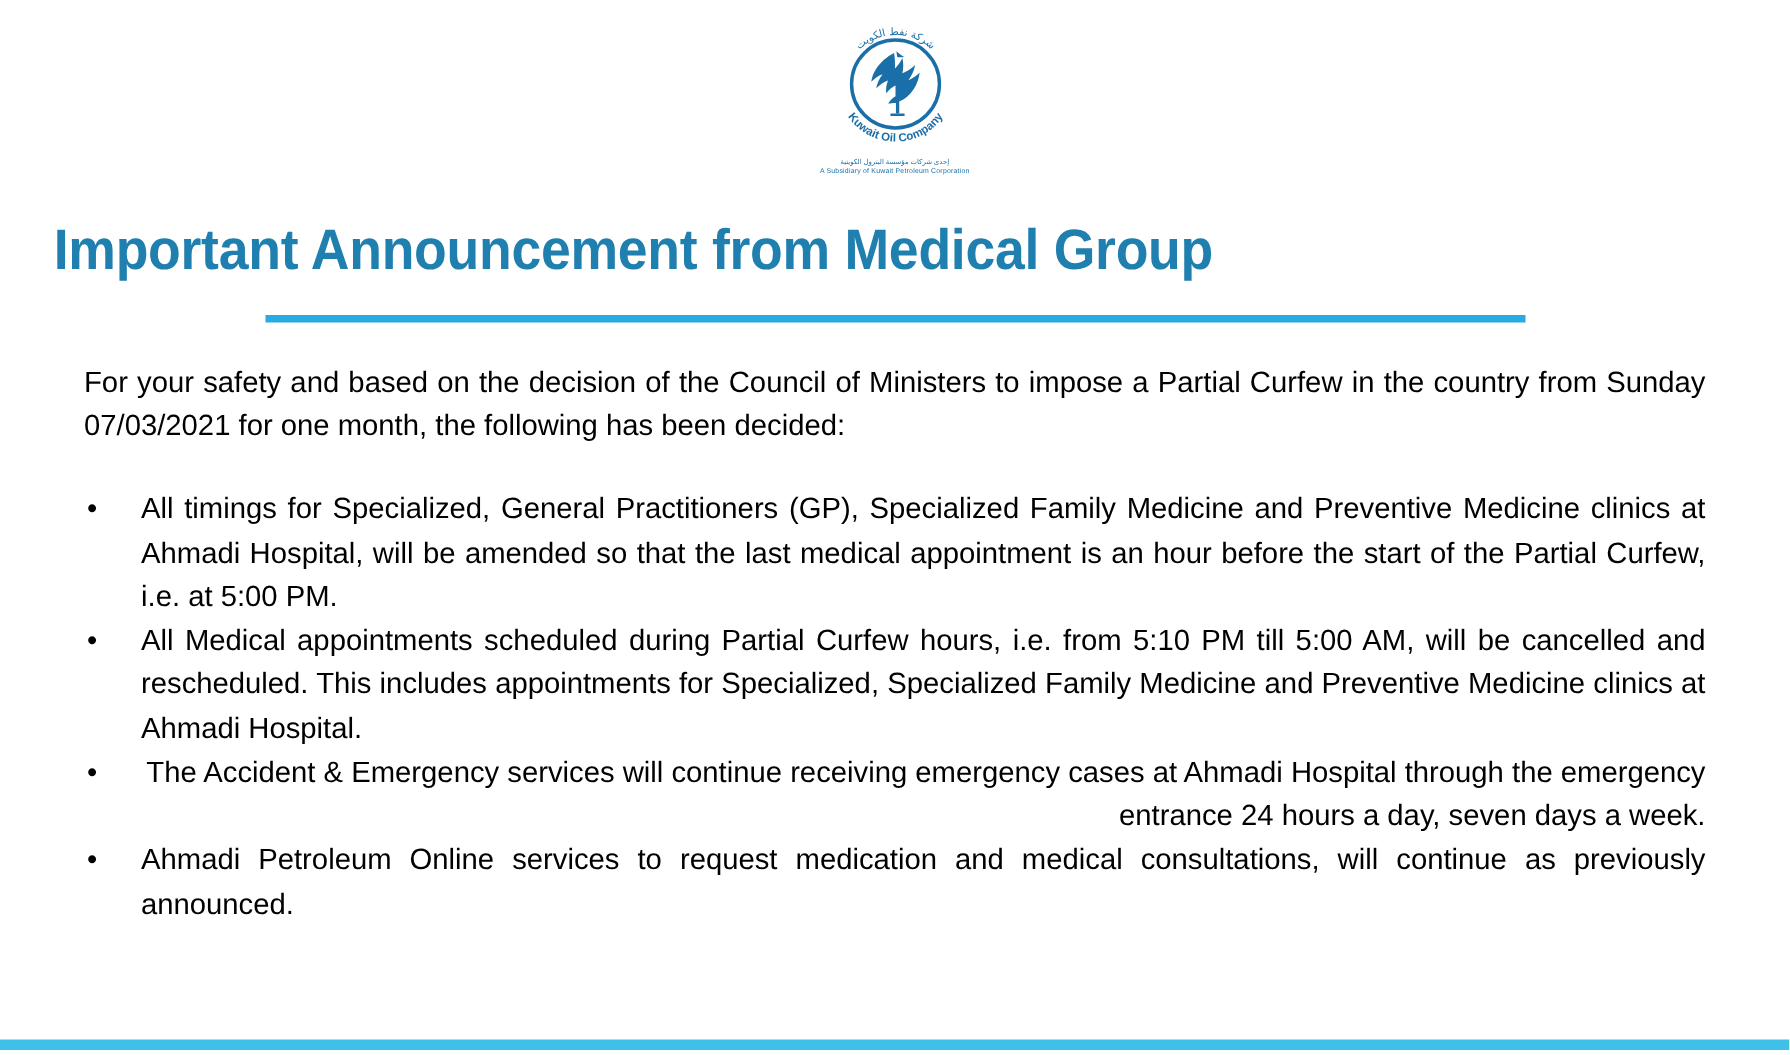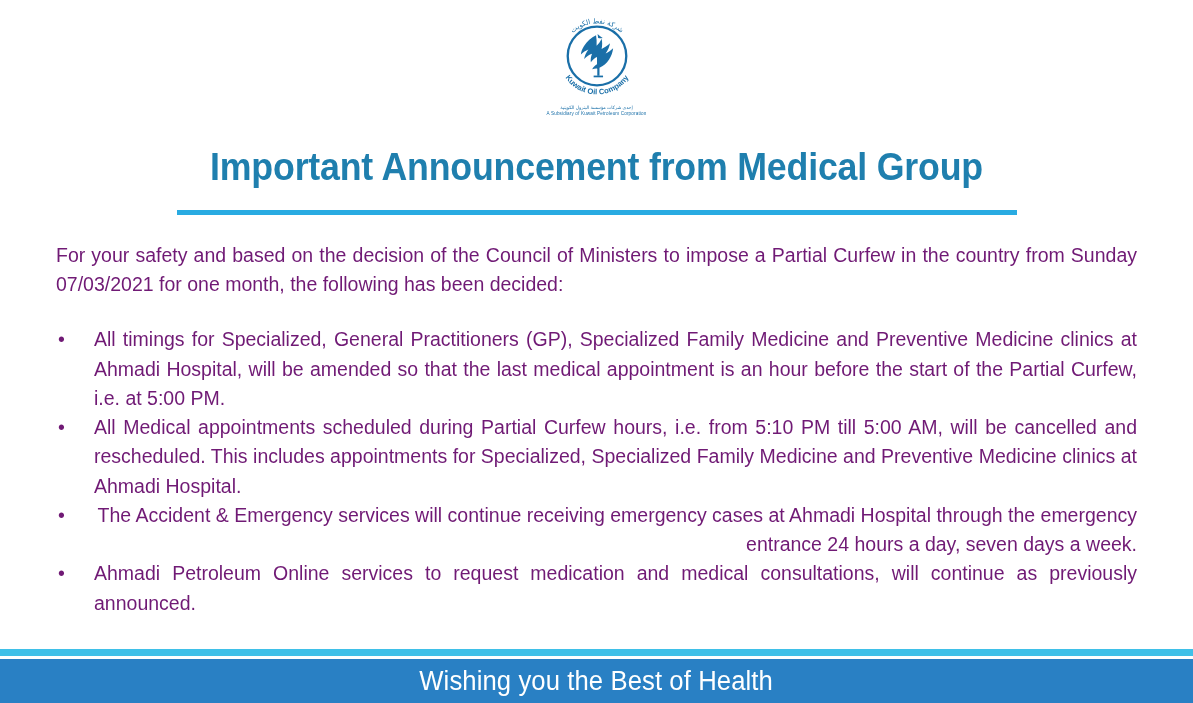--- a/index.html
+++ b/index.html
@@ -48,21 +48,20 @@
   .logo-sub-en {
     font-size: 4.6px;
     color: #1a6fa8;
     letter-spacing: 0.15px;
     line-height: 1.3;
     white-space: nowrap;
   }
 
   
   .title-block {
-    text-align: center;
     margin-top: 8px;
   }
   .title {
     font-size: 38px;
     font-weight: bold;
     color: #1f7fae;
     letter-spacing: -0.2px;
     line-height: 1.05;
     font-stretch: condensed;
     transform: scaleX(0.94);
@@ -71,21 +70,21 @@
   .title-rule {
     width: 840px;
     height: 5px;
     background: #29ABE2;
     margin: 22px auto 0 auto;
   }
 
   
   .body-area {
     margin: 26px 56px 0 56px;
-    color: #701a75;
+    color: #000000;
   }
   .intro {
     font-size: 19.5px;
     line-height: 1.5;
     text-align: justify;
     text-justify: inter-word;
   }
   .bullets {
     margin-top: 26px;
   }
@@ -219,16 +218,13 @@
       <span class="bullet-dot">•</span>
       <span class="bullet-text">Ahmadi Petroleum Online services to request medication and medical consultations, will continue as  previously announced.</span>
     </div>
 
   </div>
 </div>
 
 <div class="footer">
   <div class="footer-strip"></div>
   <div class="footer-gap"></div>
-  <div class="footer-bar">
-    <span class="footer-text">Wishing you the Best of Health</span>
-  </div>
 </div>
 
 </body></html>

